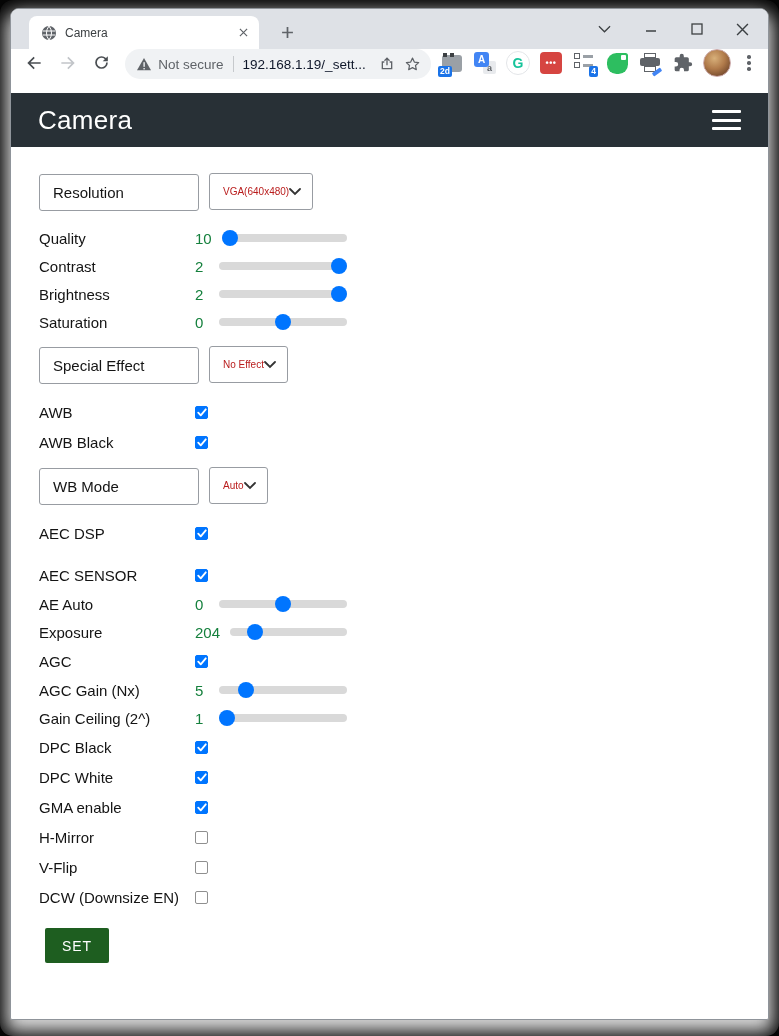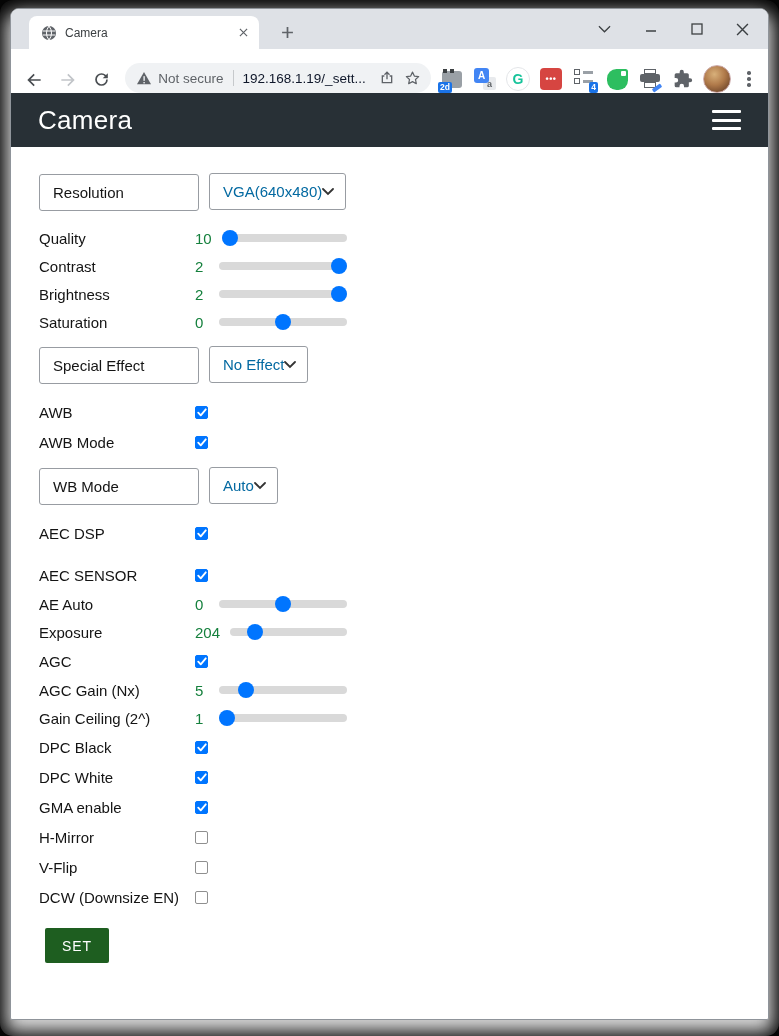--- a/index.html
+++ b/index.html
@@ -12,21 +12,21 @@
   
   .tabstrip{position:relative;height:40px;background:#dee1e6;}
   .tab{position:absolute;left:18px;top:7px;width:230px;height:33px;background:#fff;border-radius:8px 8px 0 0;
        display:flex;align-items:center;padding:0 8px 0 12px;}
   .tab-title{flex:1;font-size:12px;color:#3c4043;margin-left:8px;white-space:nowrap;overflow:hidden;}
   .tab-close{width:16px;height:16px;display:flex;align-items:center;justify-content:center;}
   .newtab{position:absolute;left:262px;top:9px;width:28px;height:28px;display:flex;align-items:center;justify-content:center;border-radius:50%;}
   .wincontrols{position:absolute;right:18px;top:0;height:40px;display:flex;align-items:center;gap:31px;}
   .winbtn{width:15px;height:15px;display:flex;align-items:center;justify-content:center;}
   
-  .toolbar{height:44px;background:#fff;display:flex;align-items:flex-end;padding:0 10px 0 10px;}
+  .toolbar{height:44px;background:#fff;display:flex;align-items:flex-start;padding:0 10px 0 10px;}
   .navbtn{width:27px;height:27px;display:flex;align-items:center;justify-content:center;margin-right:7px;border-radius:50%;}
   .omnibox{height:30px;border-radius:15px;background:#f0f2f4;display:flex;align-items:center;
            padding:0 10px 0 12px;width:312px;margin:0 8px 0 4px;}
   .ns-label{font-size:13.5px;color:#5f6368;margin-left:7px;white-space:nowrap;}
   .omni-div{width:1px;height:16px;background:#c6c9cc;margin:0 9px;}
   .url{flex:1;font-size:13.5px;color:#0f172a;white-space:nowrap;overflow:hidden;}
   .omni-ic{display:flex;align-items:center;justify-content:center;margin-left:9px;}
   
   .extbar{display:flex;align-items:center;gap:7px;}
   .ext{width:26px;height:26px;position:relative;display:flex;align-items:center;justify-content:center;flex:0 0 auto;}
@@ -67,21 +67,21 @@
   .hamburger i{display:block;height:3px;background:#fff;border-radius:1px;}
   
   .content{padding:16px 28px 0;background:#fff;}
   .row{display:flex;align-items:center;width:310px;}
   .row.slider{height:28px;}
   .row.checkbox{height:30px;}
   .row.gap{margin-top:12px;}
   .lbl{min-width:156px;font-size:15px;color:#141414;white-space:nowrap;}
   .select{width:160px;height:37px;border:1px solid #989ca2;border-radius:3px;background:#fff;
           display:flex;align-items:center;padding:0 11px 0 13px;margin:11px 0 13px;cursor:pointer;}
-  .sel-text{flex:1;font-size:15px;color:#0369a1;white-space:nowrap;overflow:hidden;}
+  .sel-text{flex:1;font-size:10px;color:#b91c1c;white-space:nowrap;overflow:hidden;}
   .chev{width:12px;height:8px;flex:0 0 auto;}
   .ctrl{display:flex;align-items:center;width:152px;}
   .val{font-size:15px;color:#15803d;min-width:14px;margin-right:10px;white-space:nowrap;}
   .track{flex:1;height:8px;background:#d9d9d9;border-radius:4px;position:relative;cursor:pointer;}
   .thumb{position:absolute;top:-4px;width:16px;height:16px;border-radius:50%;background:#0075ff;}
   .cb{width:13px;height:13px;border:1px solid #8f8f8f;border-radius:2px;background:#fff;display:flex;
       align-items:center;justify-content:center;cursor:pointer;}
   .cb.on{background:#0075ff;border-color:#0075ff;}
   .cb svg{width:10px;height:9px;}
   .set-btn{margin:16px 0 0 6px;width:64px;height:35px;background:#1e5e20;color:#fff;border:none;border-radius:2px;
@@ -282,21 +282,21 @@
             </svg>
           </div>
         </div><div class="row checkbox gap">
           <span class="lbl">AWB</span>
           <span class="cb on">
             <svg viewBox="0 0 12 10">
               <path d="M1.5 5.2l3 3.2 6-7.2" fill="none" stroke="#fff" stroke-width="2.2" stroke-linecap="round" stroke-linejoin="round"></path>
             </svg>
           </span>
         </div><div class="row checkbox">
-          <span class="lbl">AWB Mode</span>
+          <span class="lbl">AWB Black</span>
           <span class="cb on">
             <svg viewBox="0 0 12 10">
               <path d="M1.5 5.2l3 3.2 6-7.2" fill="none" stroke="#fff" stroke-width="2.2" stroke-linecap="round" stroke-linejoin="round"></path>
             </svg>
           </span>
         </div><div class="row select">
           <span class="lbl">WB Mode</span>
           <div class="select">
             <span class="sel-text">Auto</span>
             <svg class="chev" viewBox="0 0 12 8">

